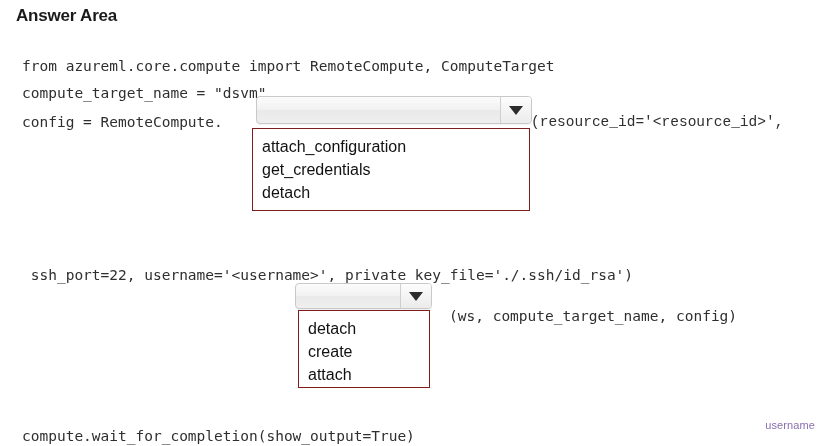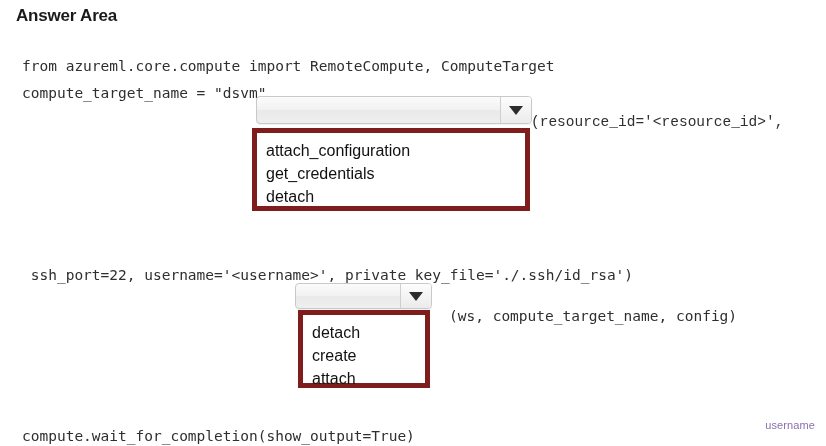--- a/index.html
+++ b/index.html
@@ -92,21 +92,21 @@
   }
 
   #combo1 { left: 256px; top: 96px; width: 276px; height: 28px; }
   #combo2 { left: 295px; top: 283px; width: 137px; height: 26px; }
 
   
   .dropdown-list {
     position: absolute;
     box-sizing: border-box;
     background: #ffffff;
-    border: 5px solid #7f1d1d;
+    border: 1px solid #7f1d1d;
     padding: 6px 0 8px 0;
   }
   .dropdown-list .option {
     font-family: "Liberation Sans", sans-serif;
     font-size: 16px;
     color: #111111;
     line-height: 23px;
     padding: 0 8px 0 9px;
     white-space: nowrap;
   }
@@ -128,20 +128,21 @@
 <body>
 
 <div class="page">
 
   <div class="answer-area-title">Answer Area</div>
 
   <div class="code-line code-l1">from azureml.core.compute import RemoteCompute, ComputeTarget</div>
 
   <div class="code-line code-l2">compute_target_name = "dsvm"</div>
 
+  <div class="code-line code-l3-pre">config = RemoteCompute.</div>
 
   <div class="code-line code-l3-post">(resource_id='&lt;resource_id&gt;',</div>
 
   <div class="combo" id="combo1">
     <span class="combo-value"></span>
     <span class="combo-arrow-btn">
       <span class="arrow-down"></span>
     </span>
   </div>
 

